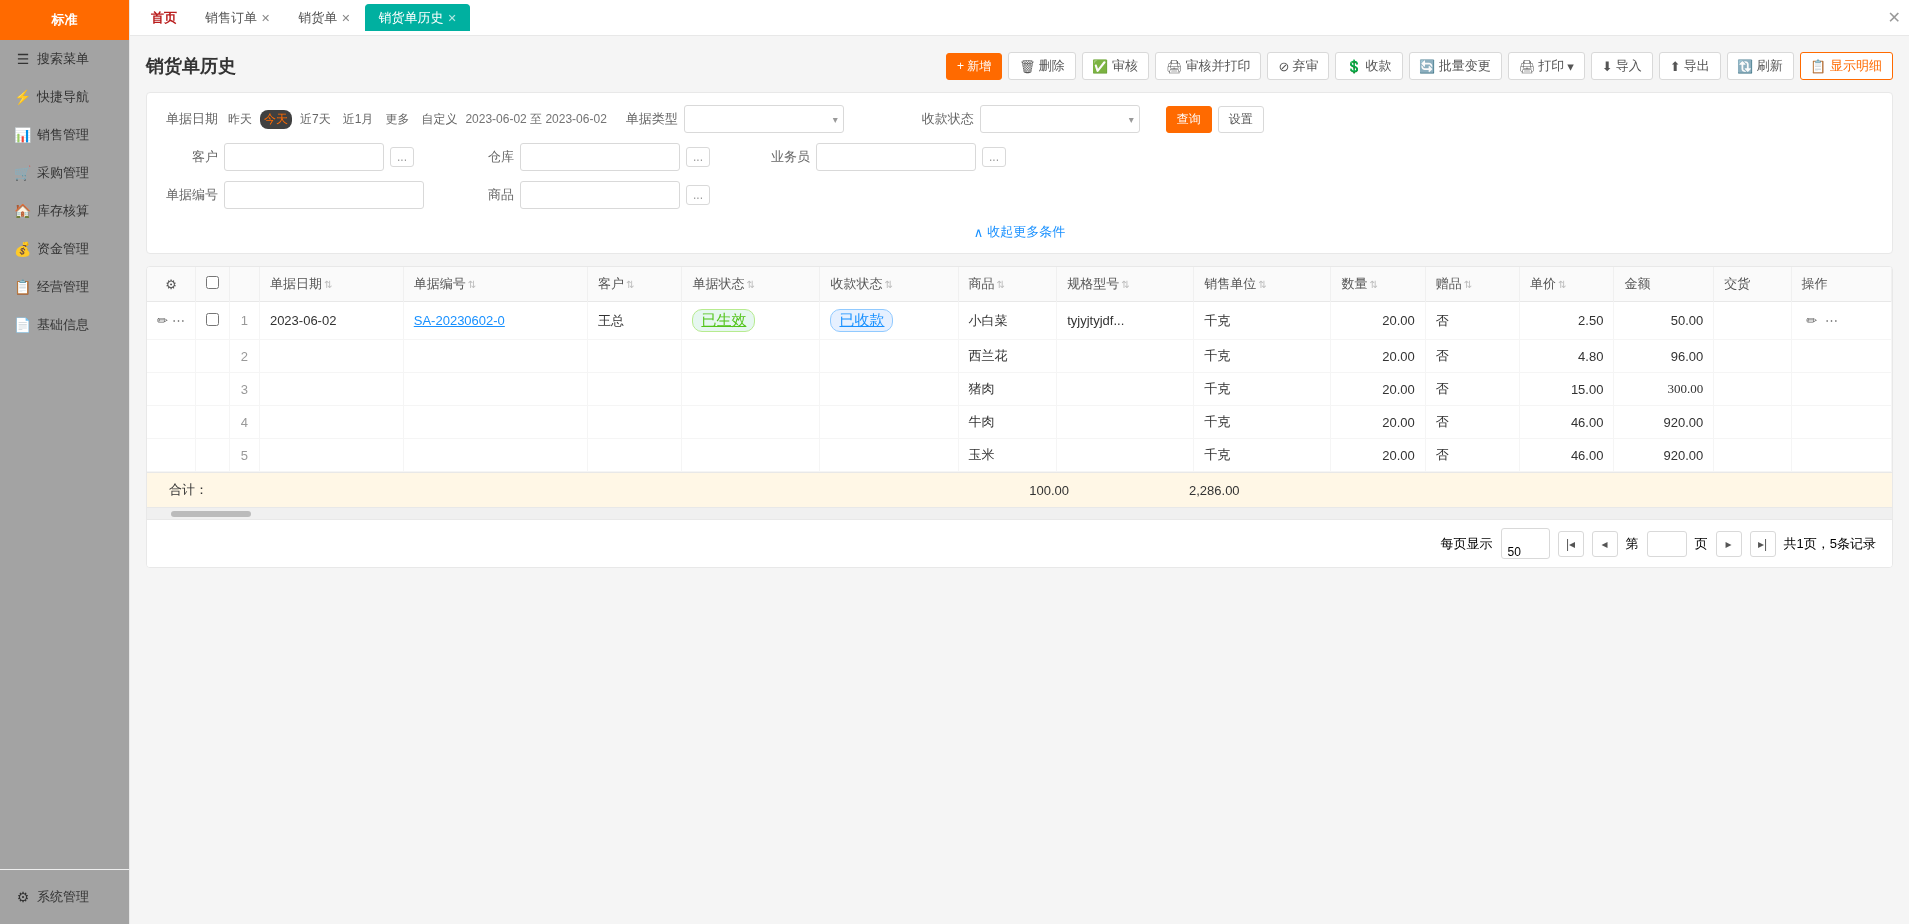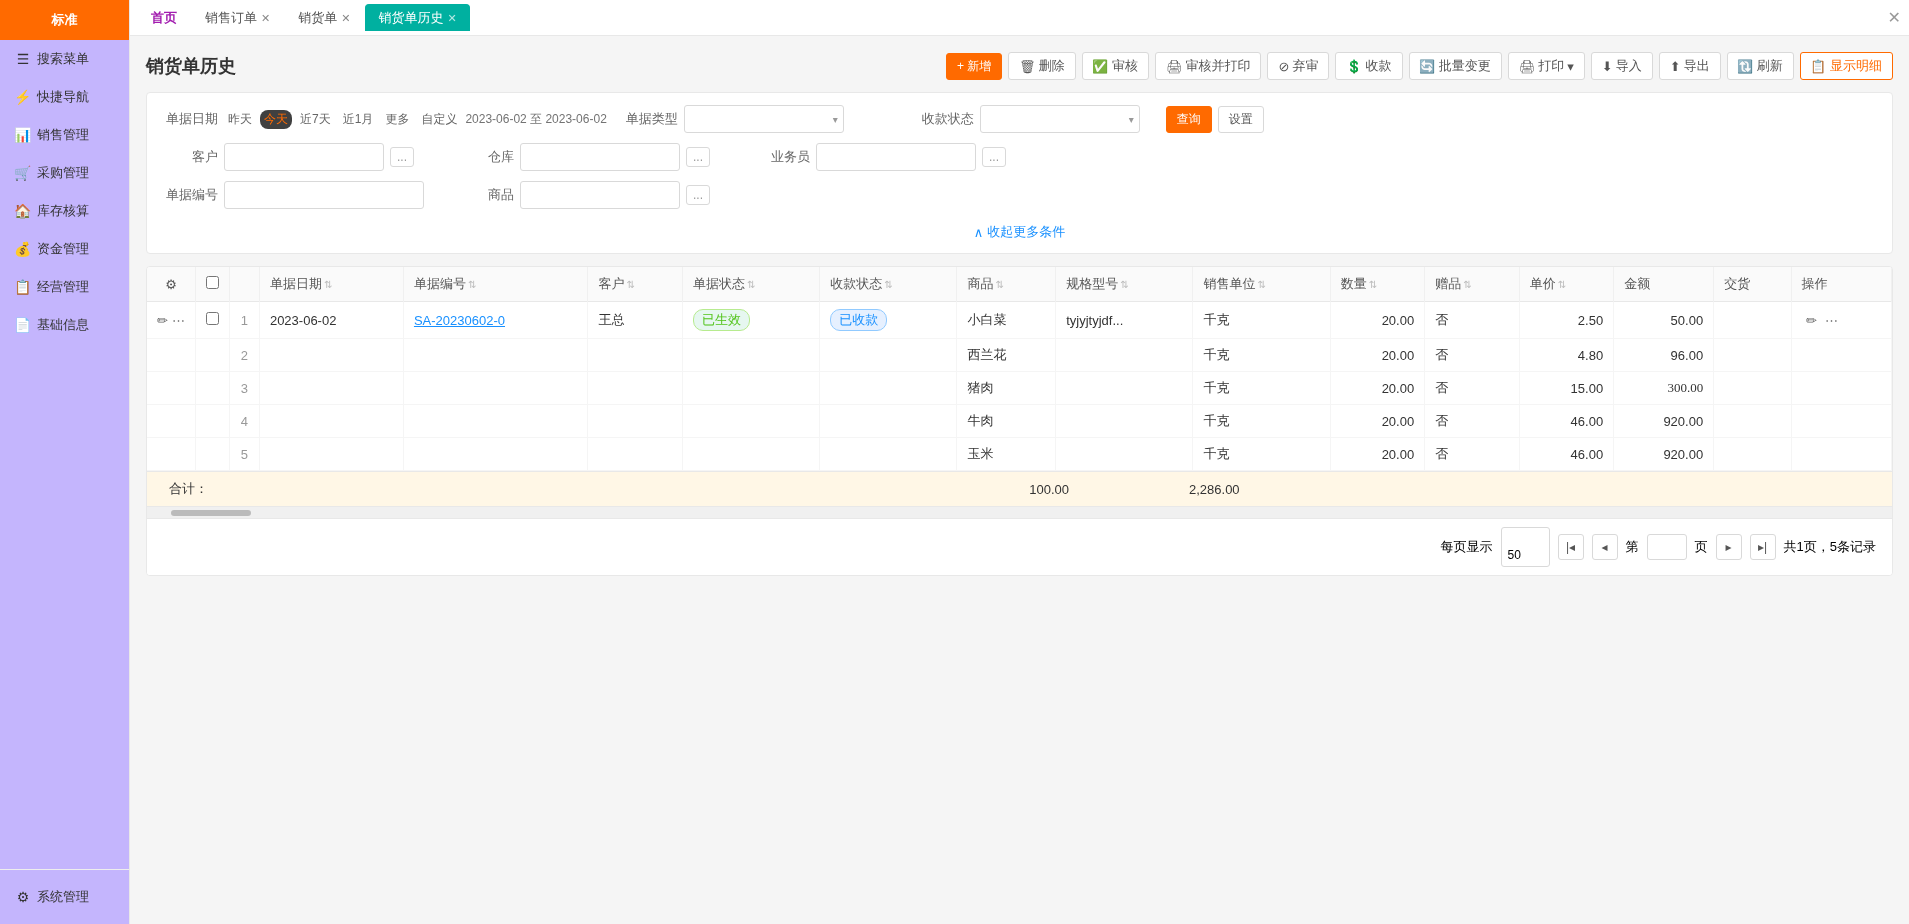--- a/index.html
+++ b/index.html
@@ -1,21 +1,21 @@
 <!DOCTYPE html>
 <html><head>
   <meta charset="utf-8">
   <style>
     * { box-sizing: border-box; margin: 0; padding: 0; font-family: "Microsoft YaHei", Arial, sans-serif; font-size: 13px; }
     body { display: flex; height: 924px; overflow: hidden; background: #f5f5f5; }
 
     
     .sidebar {
       width: 130px;
-      background: #c4b5fd;
+      background: #a3a3a3;
       border-right: 1px solid #e8e8e8;
       display: flex;
       flex-direction: column;
       flex-shrink: 0;
     }
     .sidebar-logo {
       height: 40px;
       background: #ff6a00;
       display: flex;
       align-items: center;
@@ -67,21 +67,21 @@
       border-radius: 4px 4px 0 0;
       cursor: pointer;
       color: #555;
       font-size: 13px;
       white-space: nowrap;
       border: 1px solid transparent;
       border-bottom: none;
     }
     .tab.active { background: #00b0a0; color: #fff; border-color: #00b0a0; }
     .tab-close { font-size: 11px; color: inherit; cursor: pointer; opacity: 0.7; }
-    .tab-home { color: #a21caf; font-weight: bold; }
+    .tab-home { color: #b91c1c; font-weight: bold; }
     .tabs-close-all { margin-left: auto; color: #999; cursor: pointer; font-size: 16px; }
 
     
     .content {
       flex: 1;
       overflow: auto;
       padding: 16px;
       background: #f5f5f5;
     }
 
@@ -262,21 +262,22 @@
       color: #333;
       border-bottom: 1px solid #f5f5f5;
       border-right: 1px solid #f5f5f5;
       white-space: nowrap;
     }
     .badge {
       display: inline-flex;
       align-items: center;
       padding: 1px 8px;
       border-radius: 10px;
-      font-size: 13px;
+      font-size: 15px;
+      text-decoration: underline;
     }
     .badge-green { background: #e6f7f0; color: #52c41a; border: 1px solid #b7eb8f; }
     .badge-blue { background: #e6f0ff; color: #1890ff; border: 1px solid #91caff; }
     .link-text { color: #1890ff; cursor: pointer; text-decoration: underline; }
     .op-btn {
       display: inline-flex;
       align-items: center;
       justify-content: center;
       width: 20px;
       height: 20px;
@@ -335,21 +336,21 @@
     .page-input {
       width: 40px;
       height: 26px;
       border: 1px solid #d9d9d9;
       border-radius: 3px;
       text-align: center;
       font-size: 13px;
       outline: none;
     }
     .page-select {
-      height: 40px;
+      height: 31px;
       border: 1px solid #d9d9d9;
       border-radius: 3px;
       padding: 16px 20px 0 6px;
       font-size: 12px;
       outline: none;
       appearance: none;
       background: #fff;
       cursor: pointer;
     }
 

